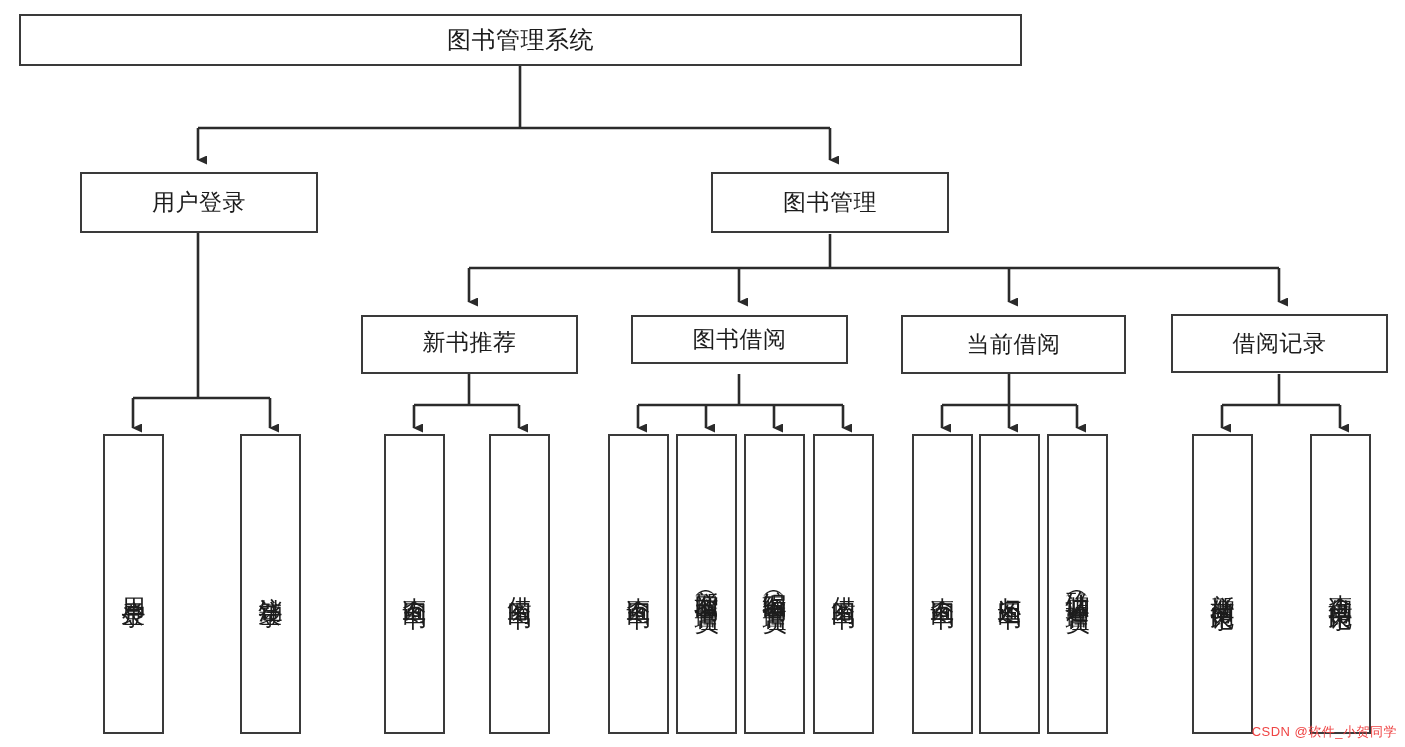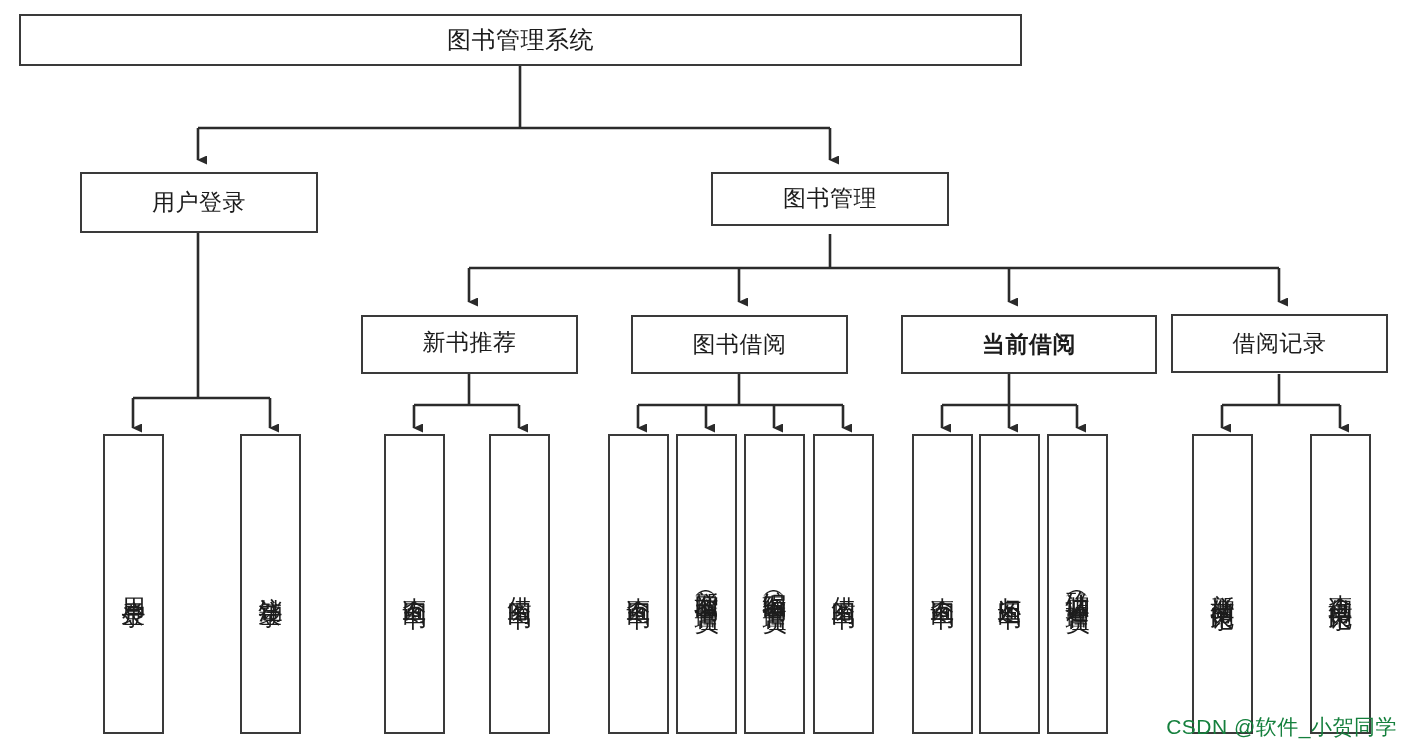--- a/index.html
+++ b/index.html
@@ -62,22 +62,22 @@
     font-size: 24px;
     line-height: 1.0;
     letter-spacing: 3px;
     white-space: normal;
     max-height: 290px;
   }
   .watermark {
     position: absolute;
     right: 8px;
     bottom: 6px;
-    font-size: 21px;
-    color: #15803d;
+    font-size: 13px;
+    color: #ef4444;
     letter-spacing: 0.5px;
     white-space: nowrap;
     user-select: none;
     text-align: center;
   }
 </style>
 </head>
 <body>
 
 <div id="diagram-root">
@@ -132,31 +132,31 @@
     </g>
   </svg>
 
   <div class="node root horiz" style="left:19px; top:14px; width:1003px; height:52px;">
     <span class="label">图书管理系统</span>
   </div>
 
   <div class="node horiz" style="left:80px; top:172px; width:238px; height:61px;">
     <span class="label">用户登录</span>
   </div>
-  <div class="node horiz" style="left:711px; top:172px; width:238px; height:54px;">
+  <div class="node horiz" style="left:711px; top:172px; width:238px; height:61px;">
     <span class="label">图书管理</span>
   </div>
 
   <div class="node horiz" style="left:361px; top:315px; width:217px; height:59px;font-family:Liberation Mono, monospace;">
     <span class="label">新书推荐</span>
   </div>
-  <div class="node horiz" style="left:631px; top:315px; width:217px; height:59px;">
+  <div class="node horiz" style="left:631px; top:315px; width:217px; height:49px;">
     <span class="label">图书借阅</span>
   </div>
-  <div class="node horiz" style="left:901px; top:315px; width:256px; height:59px;font-weight:bold;">
+  <div class="node horiz" style="left:901px; top:315px; width:225px; height:59px;">
     <span class="label">当前借阅</span>
   </div>
   <div class="node horiz" style="left:1171px; top:314px; width:217px; height:59px;">
     <span class="label">借阅记录</span>
   </div>
 
   <div class="node vert" style="left:103px; top:434px; width:61px; height:300px;">
     <span class="label">用户登录</span>
   </div>
   <div class="node vert" style="left:240px; top:434px; width:61px; height:300px;">

